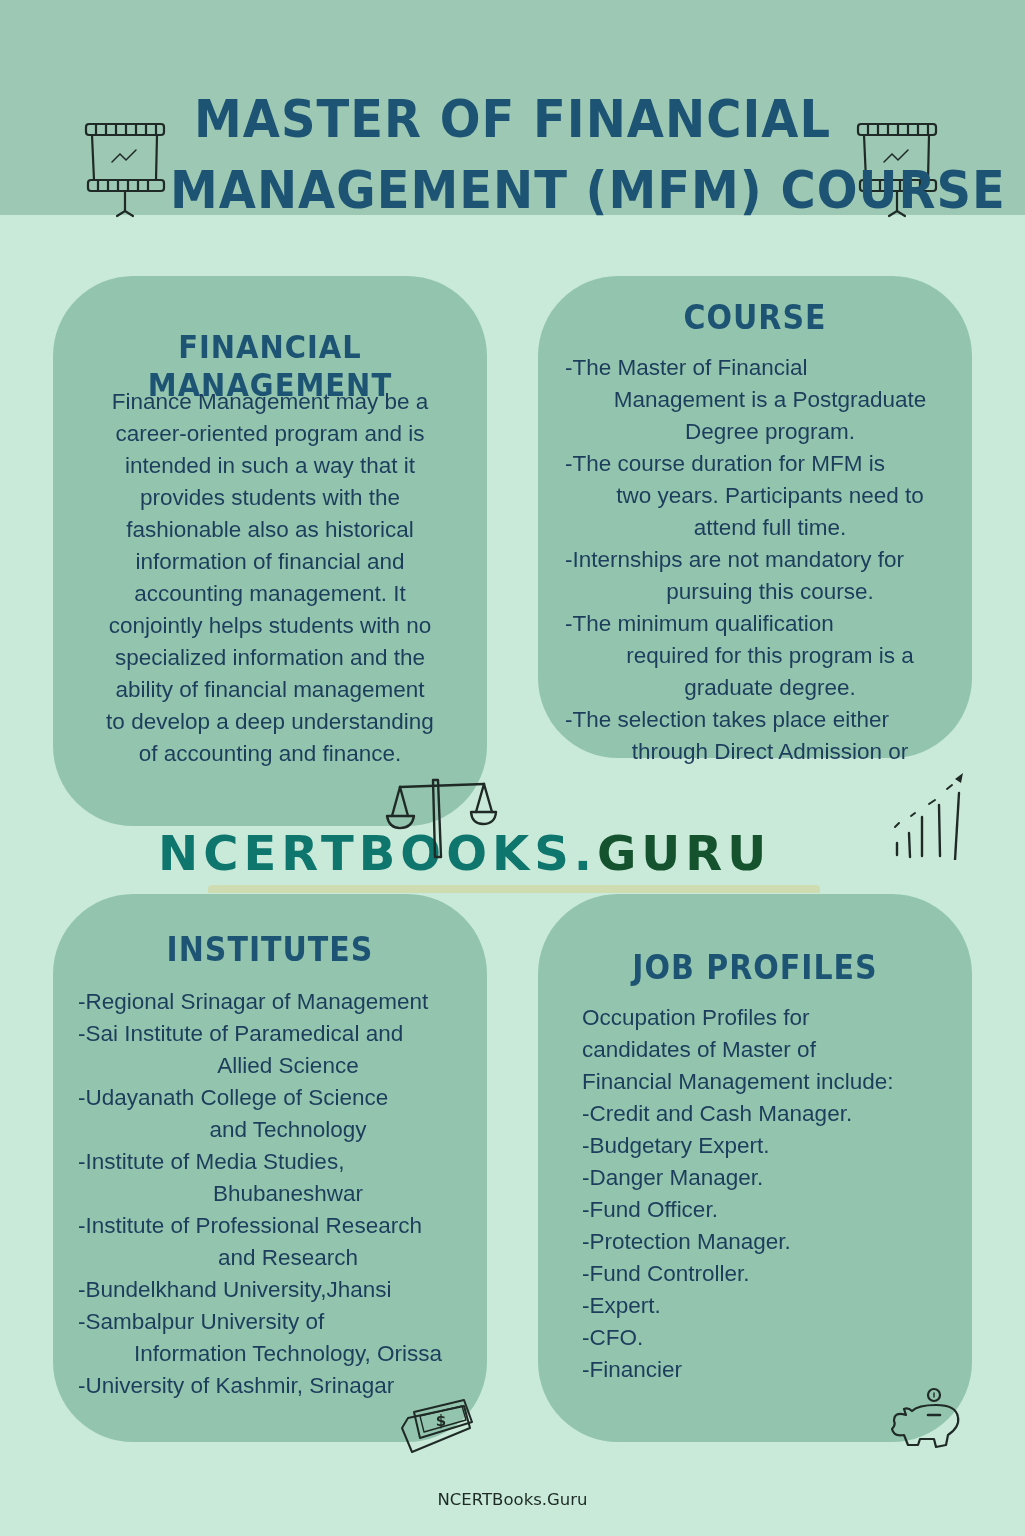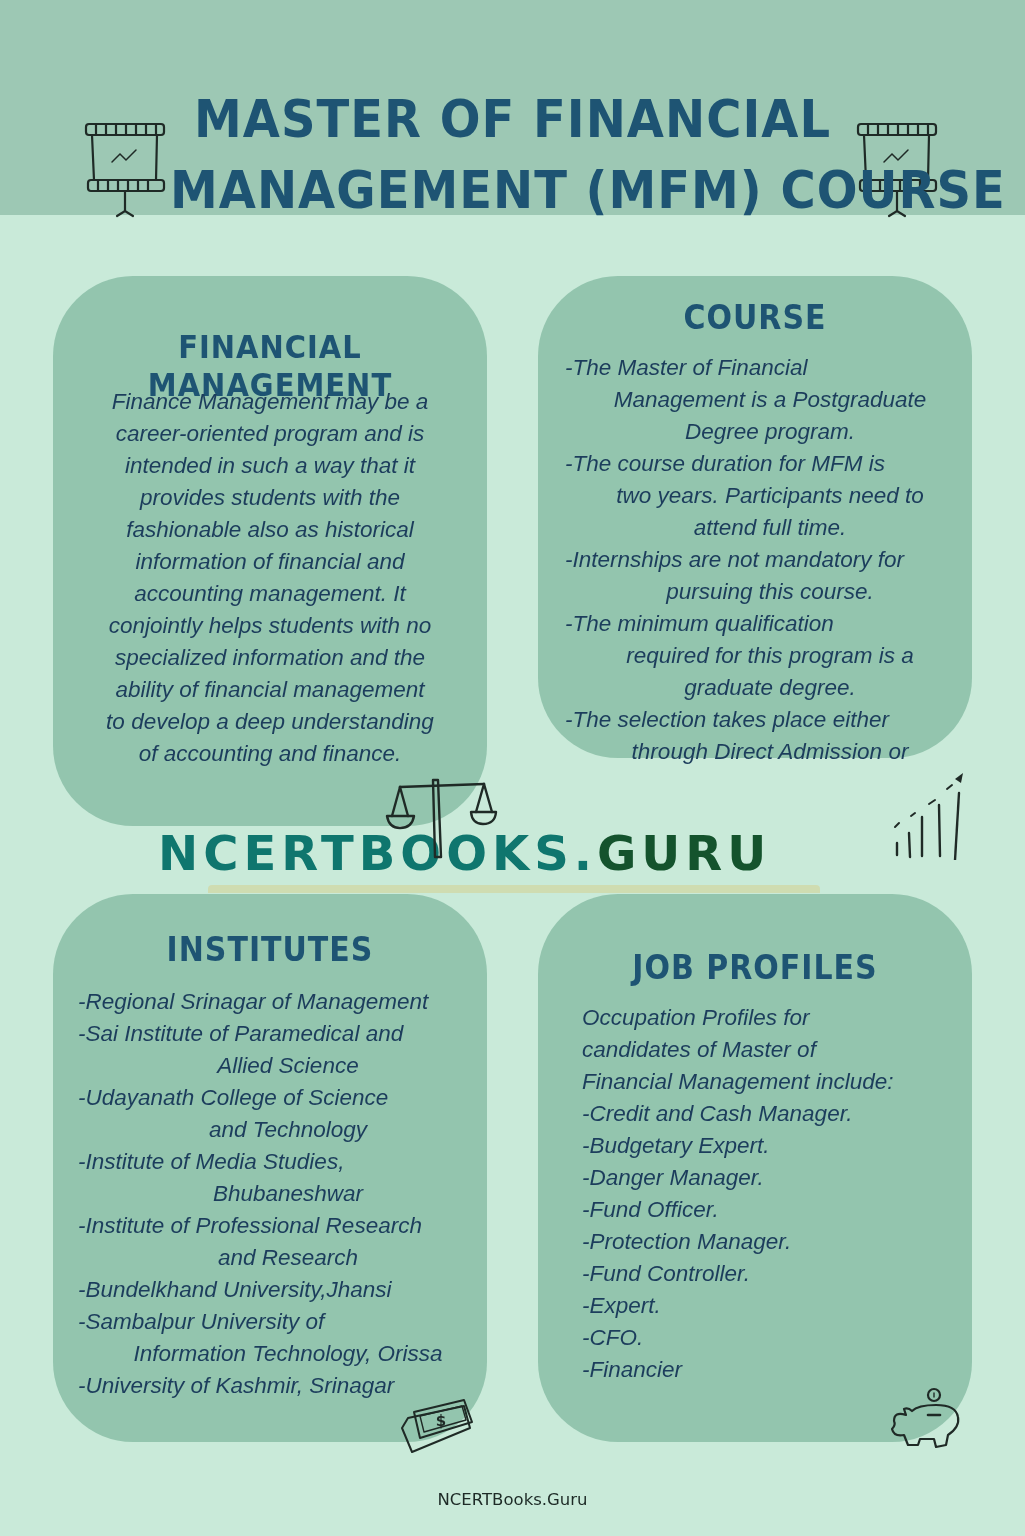--- a/index.html
+++ b/index.html
@@ -39,21 +39,21 @@
     color: #1e5473; font-family: "DejaVu Sans", sans-serif; font-weight: bold;
     font-size: 30px; letter-spacing: 1px; text-transform: uppercase;
     transform: scaleY(1.1);
   }
   .fm .card-title { top: 56px; font-size: 29px; }
   .course .card-title { top: 24px; }
   .inst .card-title { top: 38px; }
   .jobs .card-title { top: 56px; }
 
   .body-text {
-    position: absolute; color: #1c3d5c; font-size: 22.5px; line-height: 32px; font-style: italic;
+    position: absolute; color: #1c3d5c; font-size: 22.5px; line-height: 32px;
   }
   .fm .body-text { left: 22px; width: 390px; top: 110px; text-align: center; }
   .course .body-text { left: 27px; top: 76px; width: 400px; }
   .inst .body-text { left: 25px; top: 92px; width: 410px; }
   .jobs .body-text { left: 44px; top: 108px; width: 380px; }
 
   .item { display: block; padding-left: 10px; text-indent: -10px; white-space: nowrap; }
   .item .cont { display: block; text-indent: 0; text-align: center; }
   .plain { display: block; white-space: nowrap; }
 

